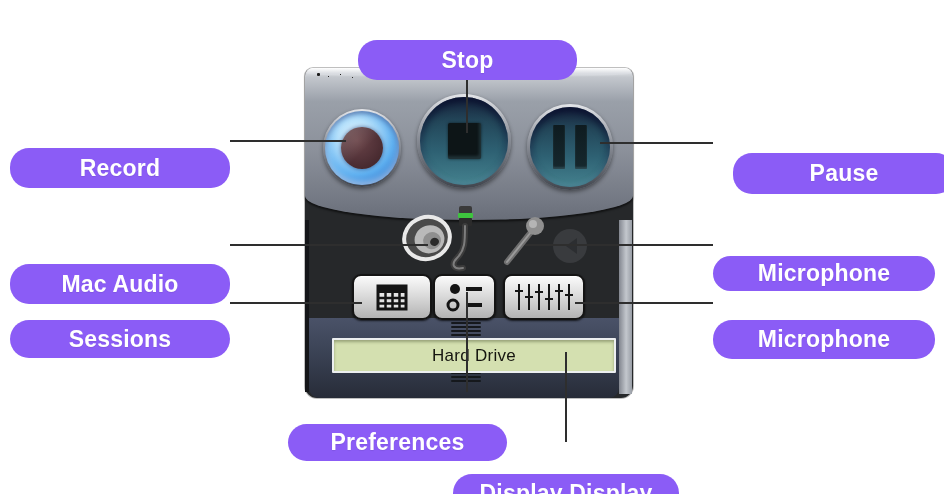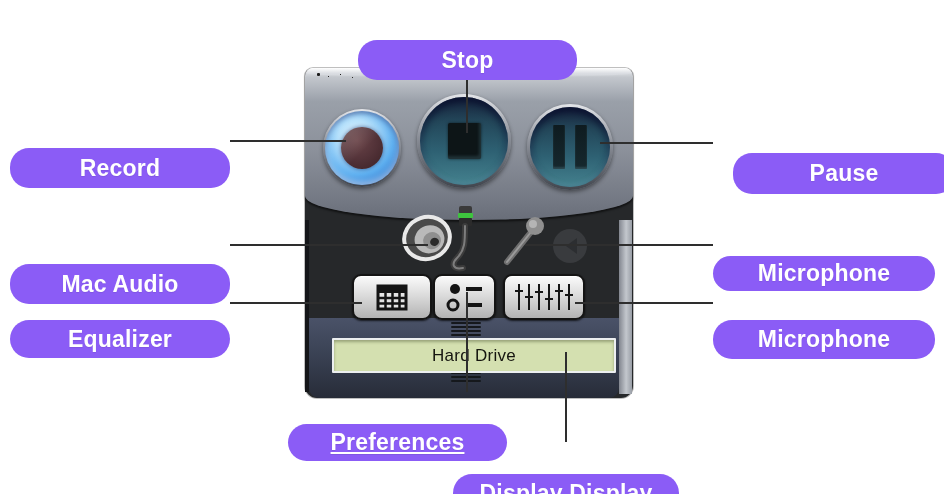--- a/index.html
+++ b/index.html
@@ -225,18 +225,18 @@
   <div class="line h" style="left:230px;top:302px;width:132px;"></div>
   <div class="line h" style="left:575px;top:302px;width:138px;"></div>
   <div class="line v" style="left:466px;top:292px;height:100px;"></div>
   <div class="line v" style="left:565px;top:352px;height:90px;"></div>
 
   <div class="pill" style="left:358px;top:8px;width:219px;height:40px;">Stop</div>
   <div class="pill" style="left:10px;top:116px;width:220px;height:40px;">Record</div>
   <div class="pill" style="left:733px;top:121px;width:222px;height:41px;">Pause</div>
   <div class="pill" style="left:10px;top:232px;width:220px;height:40px;">Mac Audio</div>
   <div class="pill" style="left:713px;top:224px;width:222px;height:35px;">Microphone</div>
-  <div class="pill" style="left:10px;top:288px;width:220px;height:38px;">Equalizer</div>
+  <div class="pill" style="left:10px;top:288px;width:220px;height:38px;">Sessions</div>
   <div class="pill" style="left:713px;top:288px;width:222px;height:39px;">Microphone</div>
-  <div class="pill" style="left:288px;top:392px;width:219px;height:37px;text-decoration:underline;">Preferences</div>
+  <div class="pill" style="left:288px;top:392px;width:219px;height:37px;">Preferences</div>
   <div class="pill" style="left:453px;top:442px;width:226px;height:38px;">Display Display</div>
 
 </div>
 
 </body></html>

